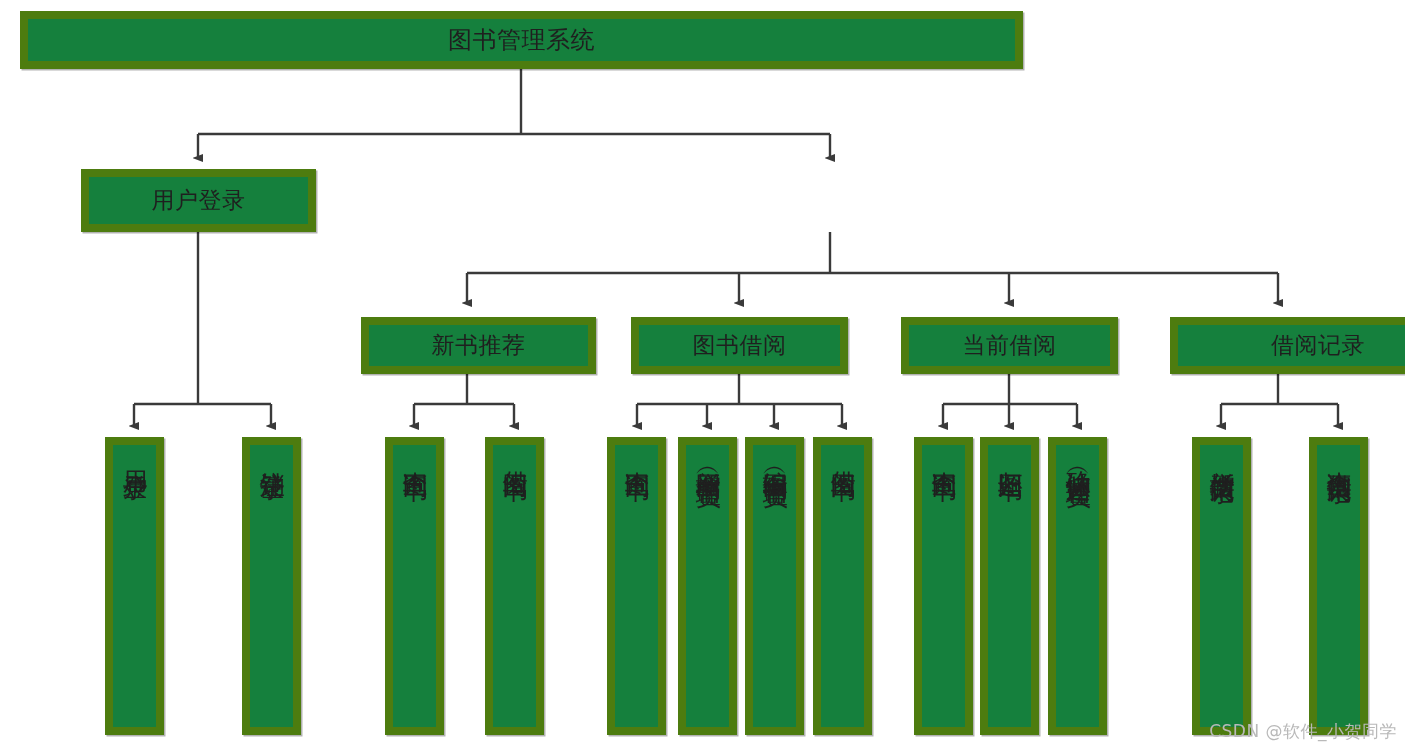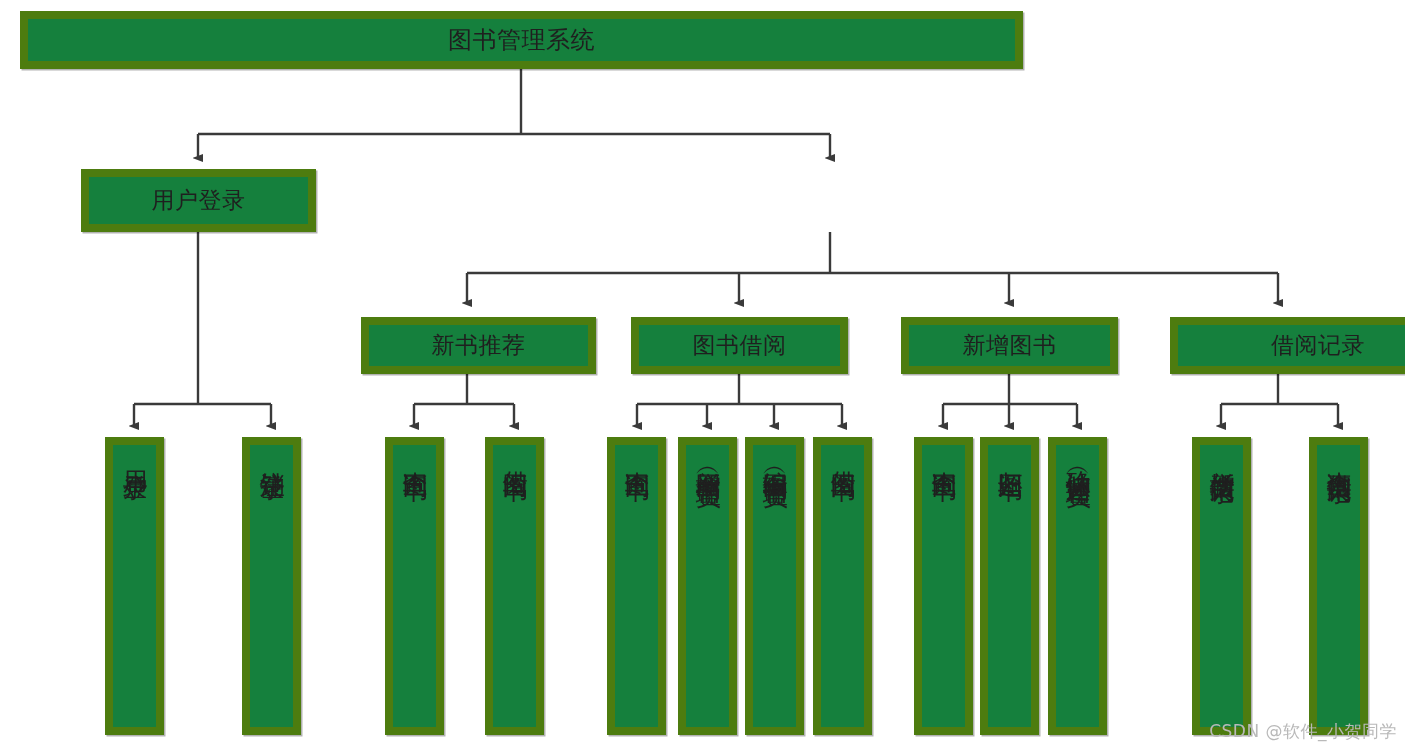--- a/index.html
+++ b/index.html
@@ -137,21 +137,21 @@
     <span class="label">用户登录</span>
   </div>
 
   <div class="node h" style="left:361px; top:317px; width:235px; height:57px;">
     <span class="label">新书推荐</span>
   </div>
   <div class="node h" style="left:631px; top:317px; width:217px; height:57px;">
     <span class="label">图书借阅</span>
   </div>
   <div class="node h" style="left:901px; top:317px; width:217px; height:57px;">
-    <span class="label">新增图书</span>
+    <span class="label">当前借阅</span>
   </div>
   <div class="node h" style="left:1170px; top:317px; width:256px; height:57px;padding-left:40px;">
     <span class="label">借阅记录</span>
   </div>
 
   <div class="node v" style="left:105px; top:437px; width:59px; height:298px;">
     <span class="label">用户登录</span>
   </div>
   <div class="node v" style="left:242px; top:437px; width:59px; height:298px;">
     <span class="label">注销登录</span>

